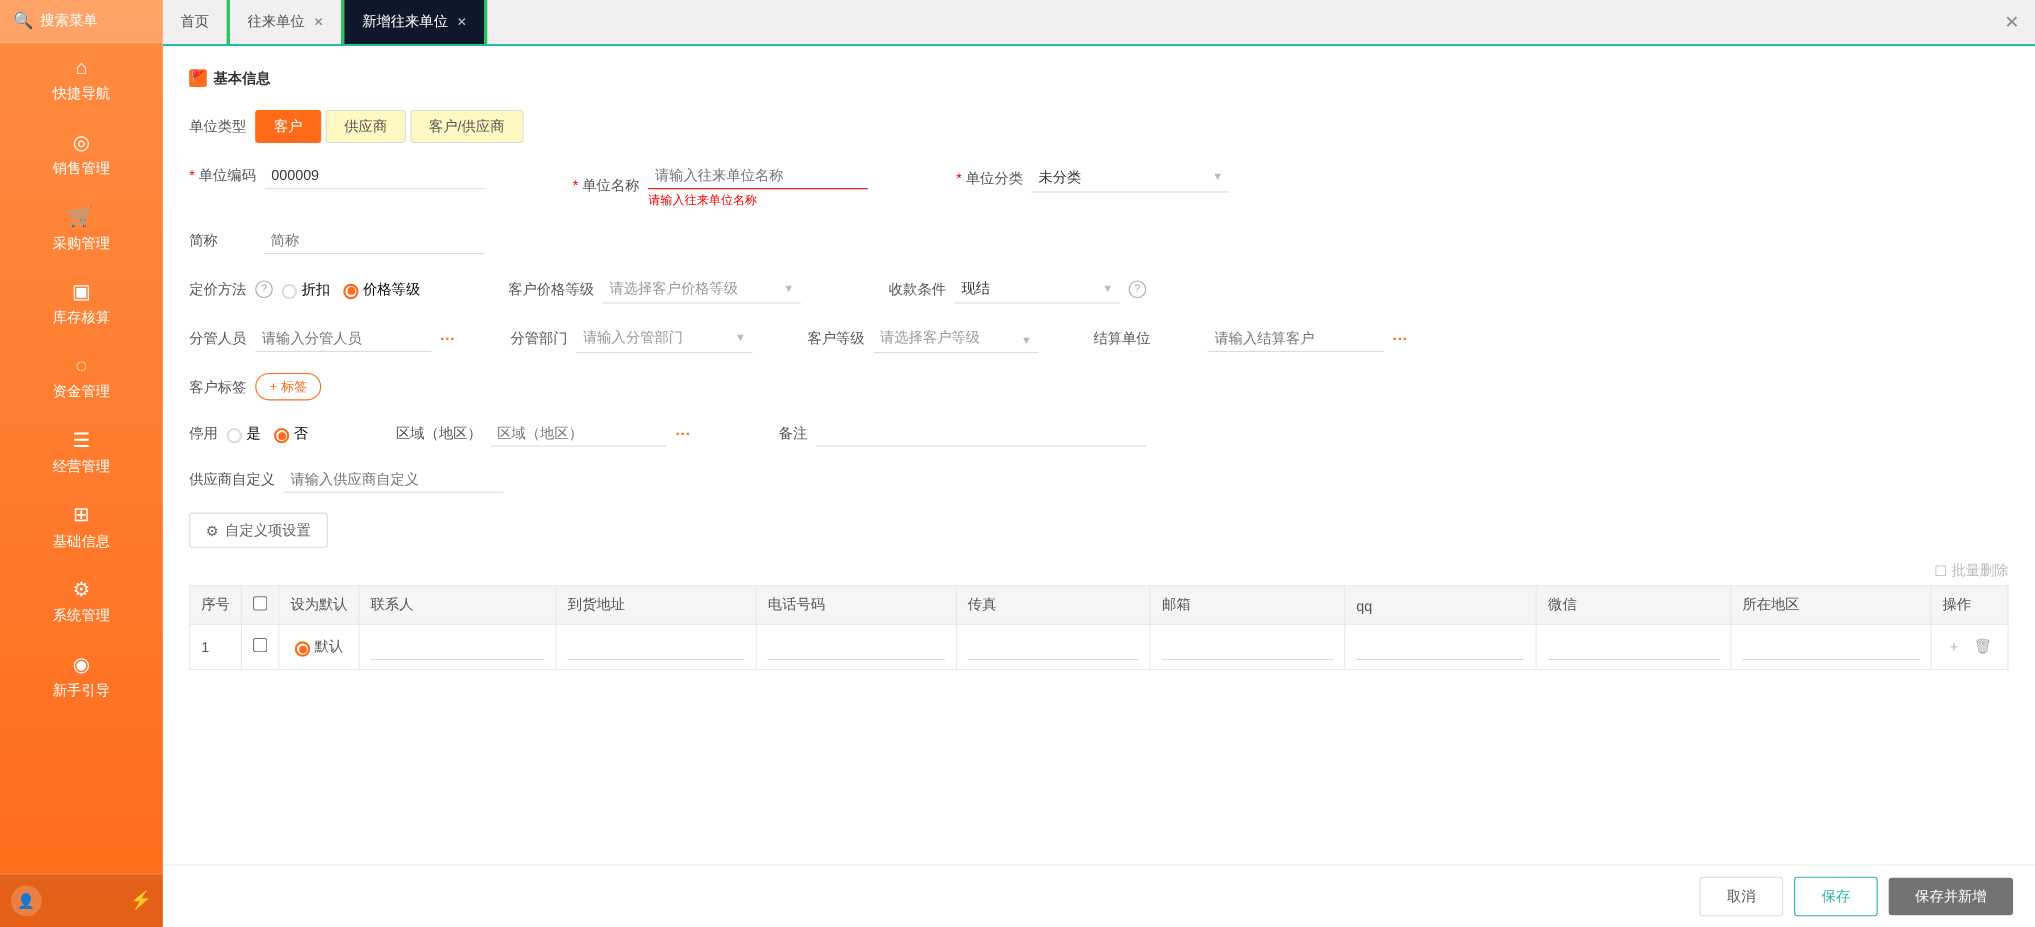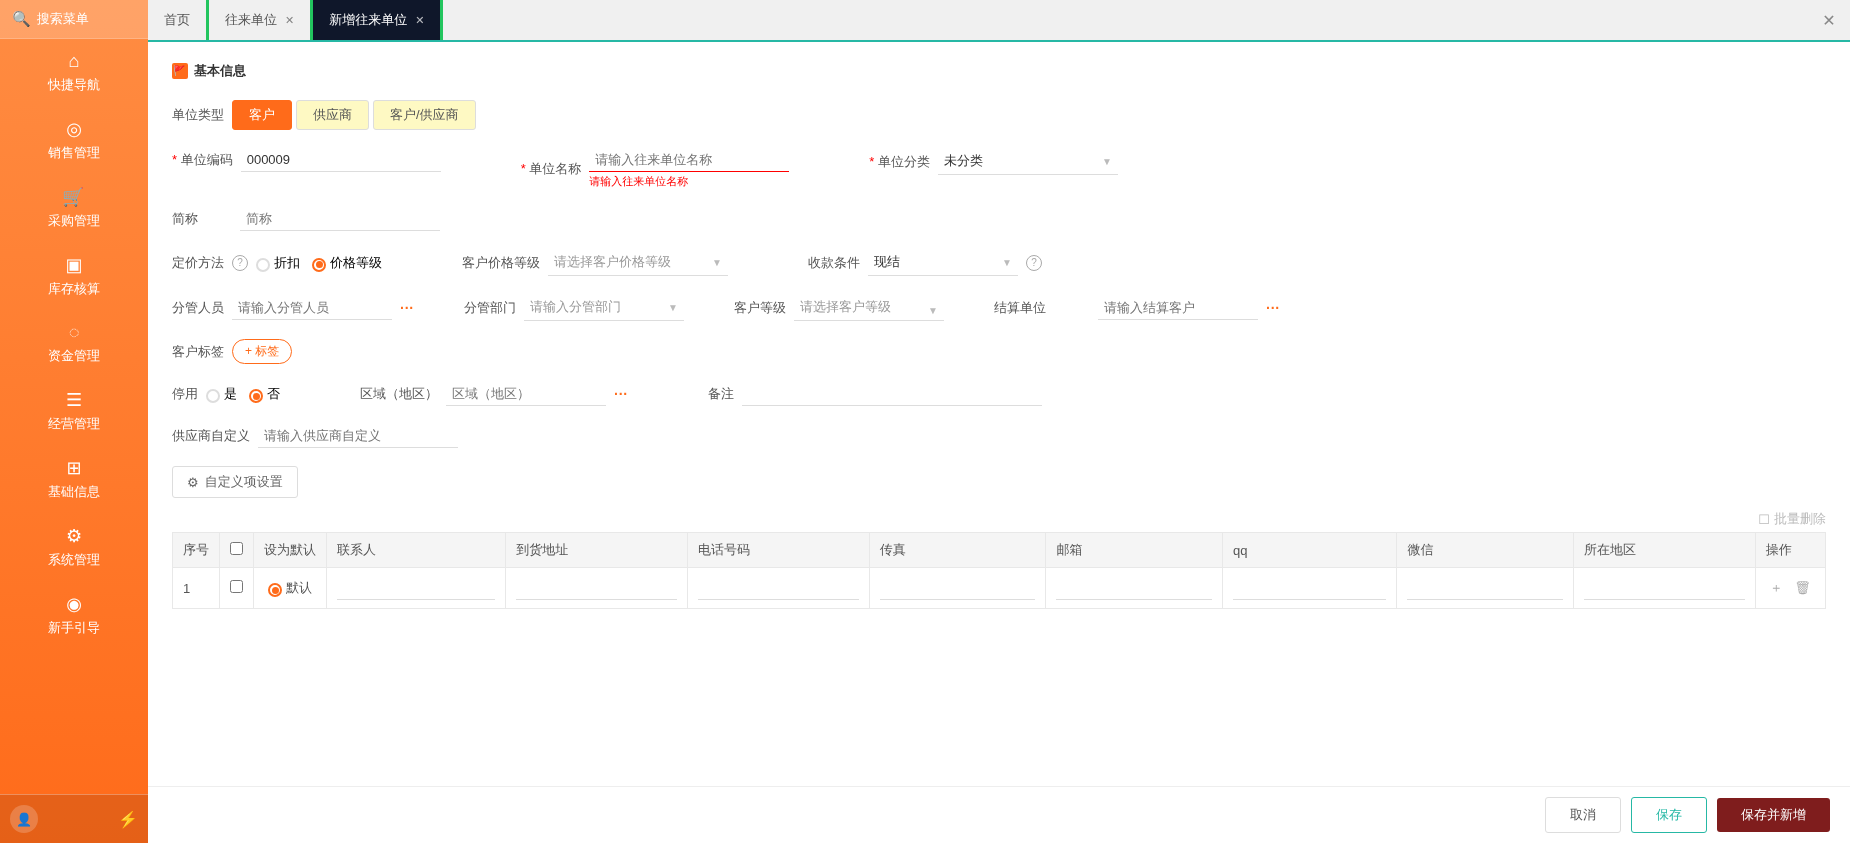--- a/index.html
+++ b/index.html
@@ -282,21 +282,21 @@
       border: 1px solid #26b8a5;
       background: white;
       cursor: pointer;
       border-radius: 3px;
       color: #26b8a5;
       font-size: 13px;
     }
     .btn-save-new {
       padding: 8px 24px;
       border: none;
-      background: #7f1d1d;
+      background: #737373;
       cursor: pointer;
       border-radius: 3px;
       color: white;
       font-size: 13px;
     }
 
     .help-icon {
       width: 16px; height: 16px; border-radius: 50%;
       border: 1px solid #aaa; display: inline-flex; align-items: center; justify-content: center;
       font-size: 10px; color: #aaa; cursor: pointer;

